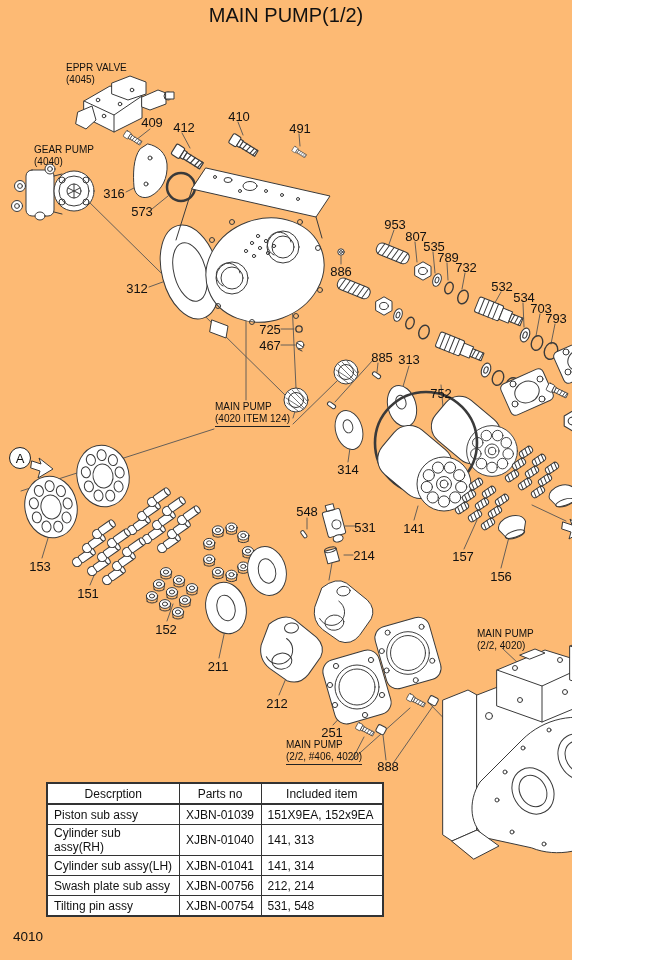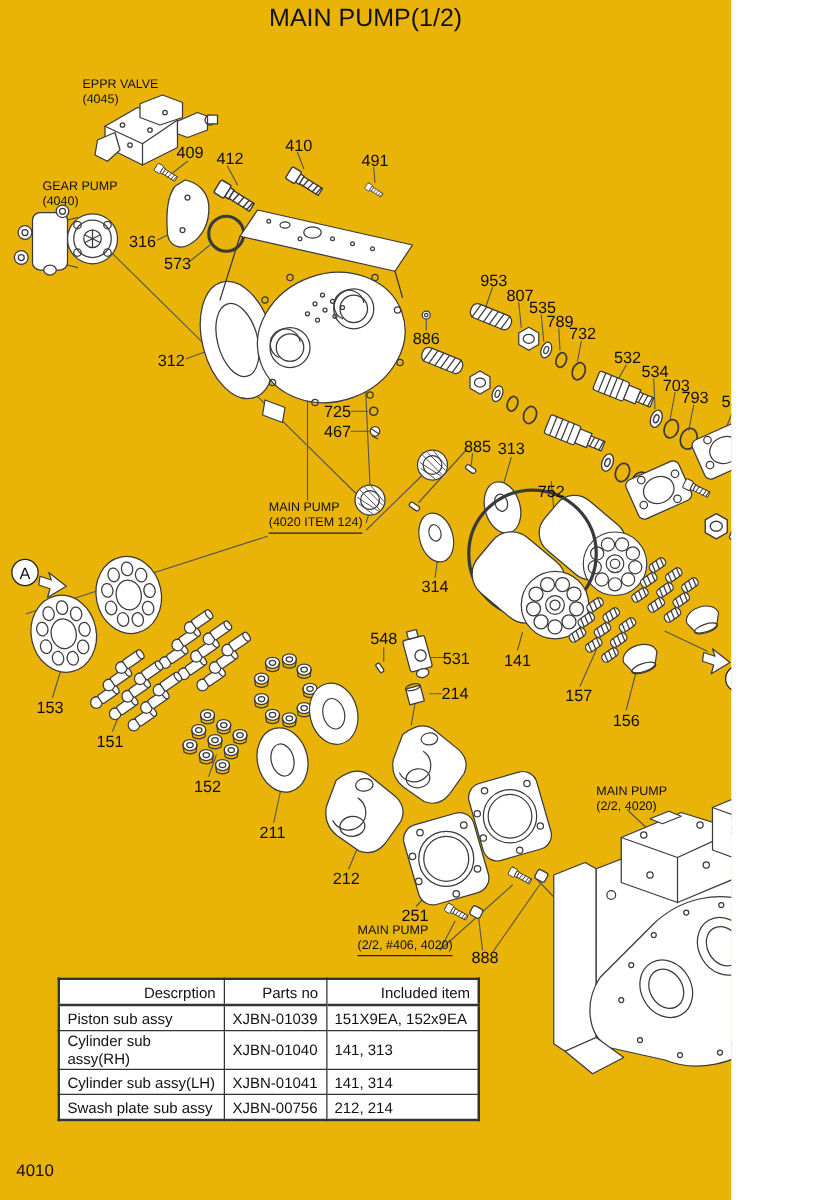--- a/index.html
+++ b/index.html
@@ -1,31 +1,31 @@
 <!DOCTYPE html>
 <html><head>
 <meta charset="utf-8">
 <style>
   html,body{margin:0;padding:0;background:#fff;}
-  .sheet{position:relative;width:572px;height:960px;background:#eab308;overflow:hidden;
-         font-family:"Liberation Sans", sans-serif;color:#111;padding-left:13px;}
+  .sheet{position:relative;width:572px;height:960px;background:#fdba74;overflow:hidden;
+         font-family:"Liberation Sans", sans-serif;color:#111;}
   .title{position:absolute;top:4px;left:0;right:0;text-align:center;font-size:20px;color:#111;}
   .art{position:absolute;left:0;top:0;width:665px;height:960px;}
   .art *{stroke:#3a3a3a;stroke-width:1;fill:none;stroke-linecap:round;stroke-linejoin:round;}
   .art .ld{stroke:#555;stroke-width:0.9;}
   .pn{position:absolute;transform:translate(-50%,-50%);font-size:13px;color:#111;white-space:nowrap;}
   .lbl{position:absolute;font-size:10px;line-height:1.18;color:#111;white-space:nowrap;}
   .lbl.ul{border-bottom:1px solid #222;padding-bottom:1px;}
   .amark{position:absolute;width:20px;height:20px;border:1.5px solid #222;border-radius:50%;
          background:#fff;display:flex;align-items:center;justify-content:center;
          font-size:13px;transform:translate(-50%,-50%);}
   .parts-table{position:absolute;left:46px;top:782px;border-collapse:collapse;font-size:12px;
                border:2px solid #333;background:#fff;}
   .parts-table th,.parts-table td{border:1px solid #333;padding:1px 6px;height:17px;font-weight:normal;}
-  .parts-table th{border-bottom:2px solid #333;text-align:right;}
+  .parts-table th{border-bottom:2px solid #333;text-align:center;}
   .parts-table td.c{text-align:center;}
   .pageno{position:absolute;left:13px;top:929px;font-size:13.5px;}
 </style>
 </head>
 <body>
 
 <div class="sheet">
 
   <div class="title">MAIN PUMP(1/2)</div>
 
@@ -567,17 +567,22 @@
       <tr>
         <td>Cylinder sub assy(LH)</td>
         <td class="c">XJBN-01041</td>
         <td>141, 314</td>
       </tr>
       <tr>
         <td>Swash plate sub assy</td>
         <td class="c">XJBN-00756</td>
         <td>212, 214</td>
       </tr>
+      <tr>
+        <td>Tilting pin assy</td>
+        <td class="c">XJBN-00754</td>
+        <td>531, 548</td>
+      </tr>
     </tbody>
   </table>
 
   <div class="pageno">4010</div>
 </div>
 
 </body></html>

